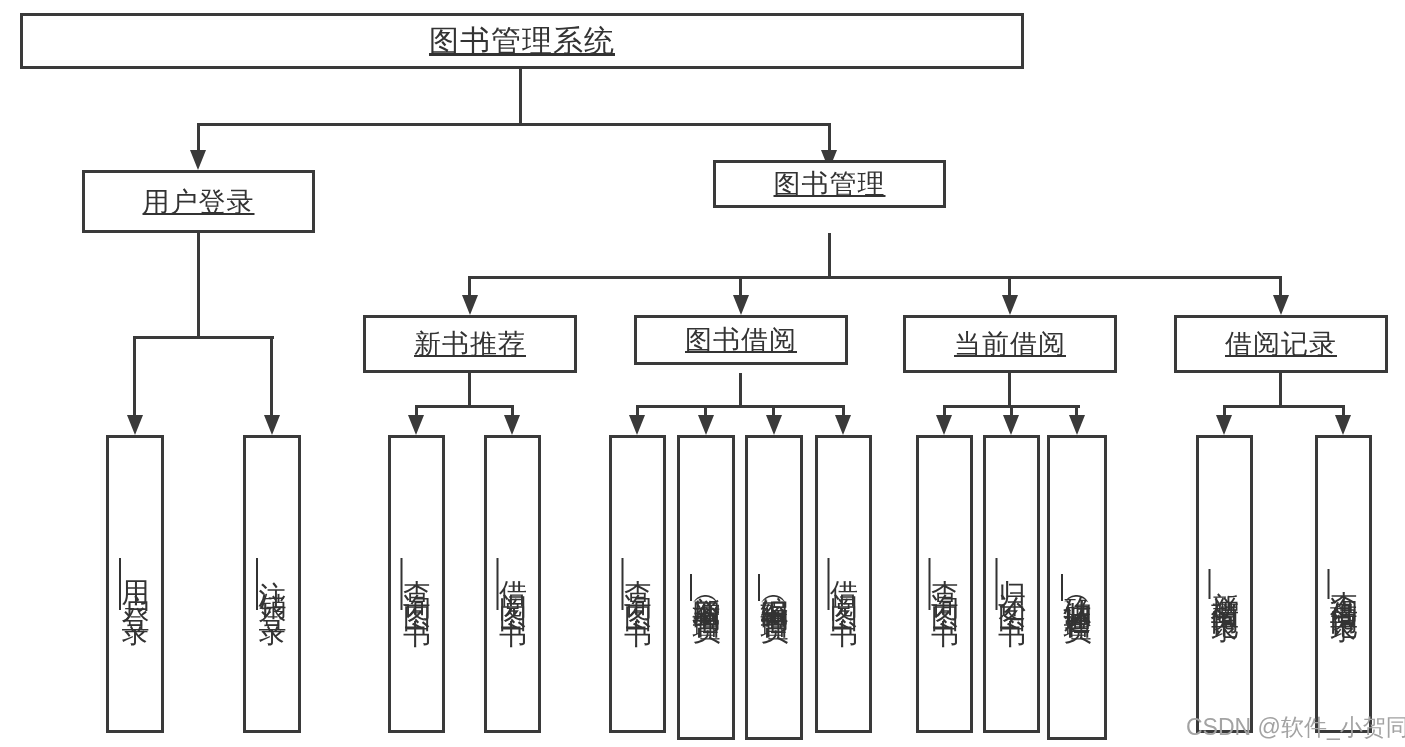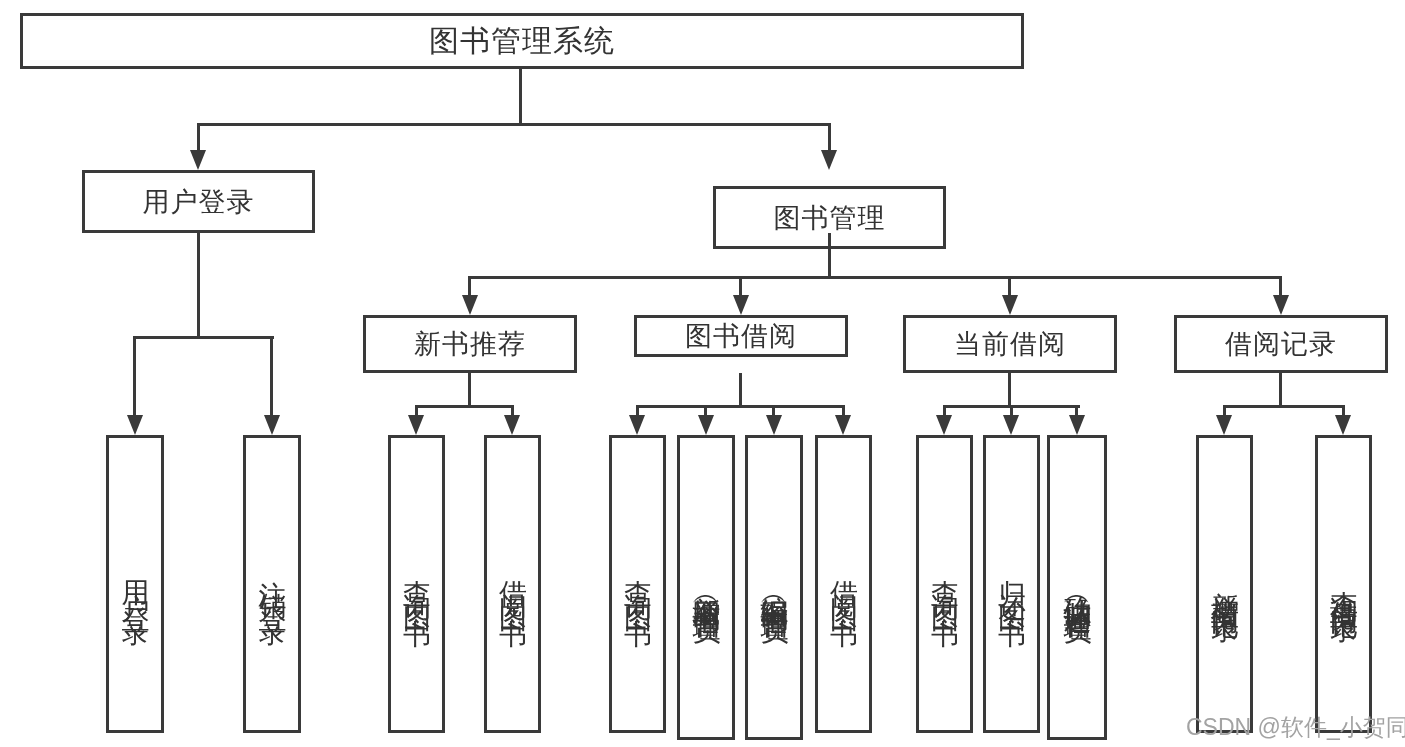--- a/index.html
+++ b/index.html
@@ -2,21 +2,21 @@
 <html><head>
 <meta charset="utf-8">
 <style>
   html,body{margin:0;padding:0;background:#fff;}
   .canvas{
     position:relative;width:1405px;height:747px;background:#fff;overflow:hidden;
     font-family:"Liberation Sans",sans-serif;color:#333;
   }
   .box{
     position:absolute;box-sizing:border-box;border:3px solid #3a3a3a;background:#fff;
-    display:flex;align-items:center;justify-content:center;text-align:left;
+    display:flex;align-items:center;justify-content:center;text-align:left;text-decoration:underline;
   }
   .root-label{font-size:30px;letter-spacing:1px;}
   .branch-label{font-size:27px;letter-spacing:1px;}
   .leaf .vtext{
     writing-mode:vertical-rl;text-orientation:mixed;font-size:28px;line-height:1;
   }
   .ls4{letter-spacing:13px;}
   .ls6{letter-spacing:5px;}
   .ls9{letter-spacing:3px;}
   .vline{position:absolute;width:3px;background:#3a3a3a;}
@@ -43,21 +43,21 @@
   <div class="vline" style="left:519px;top:69px;height:57px"></div>
   <div class="hline" style="left:197px;top:123px;width:634px"></div>
   <div class="vline" style="left:197px;top:123px;height:30px"></div>
   <div class="arrow" style="left:190px;top:150px"></div>
   <div class="vline" style="left:828px;top:123px;height:30px"></div>
   <div class="arrow" style="left:821px;top:150px"></div>
 
   <div class="box" style="left:82px;top:170px;width:233px;height:63px">
     <span class="branch-label">用户登录</span>
   </div>
-  <div class="box" style="left:713px;top:186px;width:233px;height:63px">
+  <div class="box" style="left:713px;top:160px;width:233px;height:48px">
     <span class="branch-label">图书管理</span>
   </div>
 
   <div class="vline" style="left:197px;top:233px;height:105px"></div>
   <div class="hline" style="left:134px;top:336px;width:140px"></div>
   <div class="vline" style="left:133px;top:336px;height:81px"></div>
   <div class="arrow" style="left:127px;top:415px"></div>
   <div class="vline" style="left:270px;top:336px;height:81px"></div>
   <div class="arrow" style="left:264px;top:415px"></div>
 
@@ -68,21 +68,21 @@
   <div class="vline" style="left:739px;top:276px;height:22px"></div>
   <div class="arrow" style="left:733px;top:295px"></div>
   <div class="vline" style="left:1008px;top:276px;height:22px"></div>
   <div class="arrow" style="left:1002px;top:295px"></div>
   <div class="vline" style="left:1279px;top:276px;height:22px"></div>
   <div class="arrow" style="left:1273px;top:295px"></div>
 
   <div class="box" style="left:363px;top:315px;width:214px;height:58px">
     <span class="branch-label">新书推荐</span>
   </div>
-  <div class="box" style="left:634px;top:315px;width:214px;height:42px">
+  <div class="box" style="left:634px;top:315px;width:214px;height:50px">
     <span class="branch-label">图书借阅</span>
   </div>
   <div class="box" style="left:1174px;top:315px;width:214px;height:58px">
     <span class="branch-label">借阅记录</span>
   </div>
   <div class="box" style="left:903px;top:315px;width:214px;height:58px">
     <span class="branch-label">当前借阅</span>
   </div>
 
   <div class="vline" style="left:468px;top:373px;height:34px"></div>

